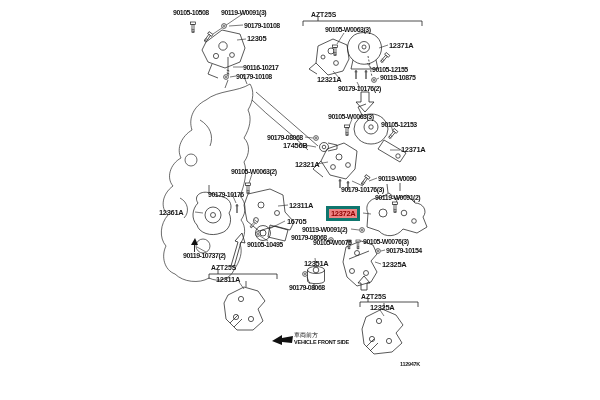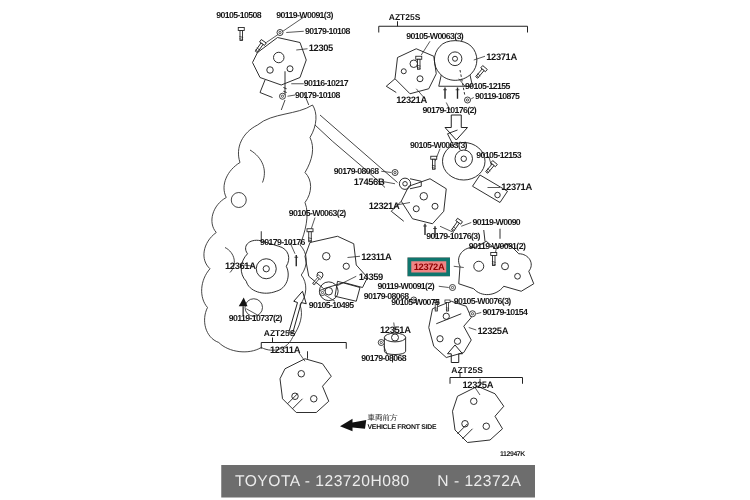--- a/index.html
+++ b/index.html
@@ -230,23 +230,23 @@
   <div class="lbl" style="left:381px;top:121px">90105-12153</div>
   <div class="lbl big" style="left:401px;top:146px">12371A</div>
   <div class="lbl" style="left:267px;top:134px">90179-08068</div>
   <div class="lbl big" style="left:283px;top:142px">17456B</div>
   <div class="lbl big" style="left:295px;top:161px">12321A</div>
   <div class="lbl" style="left:378px;top:175px">90119-W0090</div>
   <div class="lbl" style="left:341px;top:186px">90179-10176(3)</div>
   <div class="lbl" style="left:375px;top:194px">90119-W0091(2)</div>
   <div class="lbl" style="left:231px;top:168px">90105-W0063(2)</div>
   <div class="lbl" style="left:208px;top:191px">90179-10176</div>
-  <div class="lbl big" style="left:180px;top:209px">12361A</div>
+  <div class="lbl big" style="left:159px;top:209px">12361A</div>
   <div class="lbl big" style="left:289px;top:202px">12311A</div>
-  <div class="lbl big" style="left:287px;top:218px">14359</div>
+  <div class="lbl big" style="left:287px;top:218px">16705</div>
   <div class="lbl" style="left:302px;top:226px">90119-W0091(2)</div>
   <div class="lbl" style="left:291px;top:234px">90179-08068</div>
   <div class="lbl" style="left:247px;top:241px">90105-10495</div>
   <div class="lbl" style="left:313px;top:239px">90105-W0075</div>
   <div class="lbl" style="left:363px;top:238px">90105-W0076(3)</div>
   <div class="lbl" style="left:386px;top:247px">90179-10154</div>
   <div class="lbl big" style="left:304px;top:260px">12351A</div>
   <div class="lbl" style="left:183px;top:252px">90119-10737(2)</div>
   <div class="lbl tag" style="left:211px;top:265px">AZT25S</div>
   <div class="lbl big" style="left:216px;top:276px">12311A</div>
@@ -255,18 +255,14 @@
   <div class="lbl tag" style="left:361px;top:294px">AZT25S</div>
   <div class="lbl big" style="left:370px;top:304px">12325A</div>
 
   <div class="lbl hl" style="left:326px;top:206px">12372A</div>
 
   <div class="code">112947K</div>
 
   <div class="front-jp">車両前方</div>
   <div class="front-en">VEHICLE FRONT SIDE</div>
 
-  <div class="footer">
-    <span>TOYOTA - 123720H080</span>
-    <span>N - 12372A</span>
-  </div>
 
 </div>
 
 </body></html>

